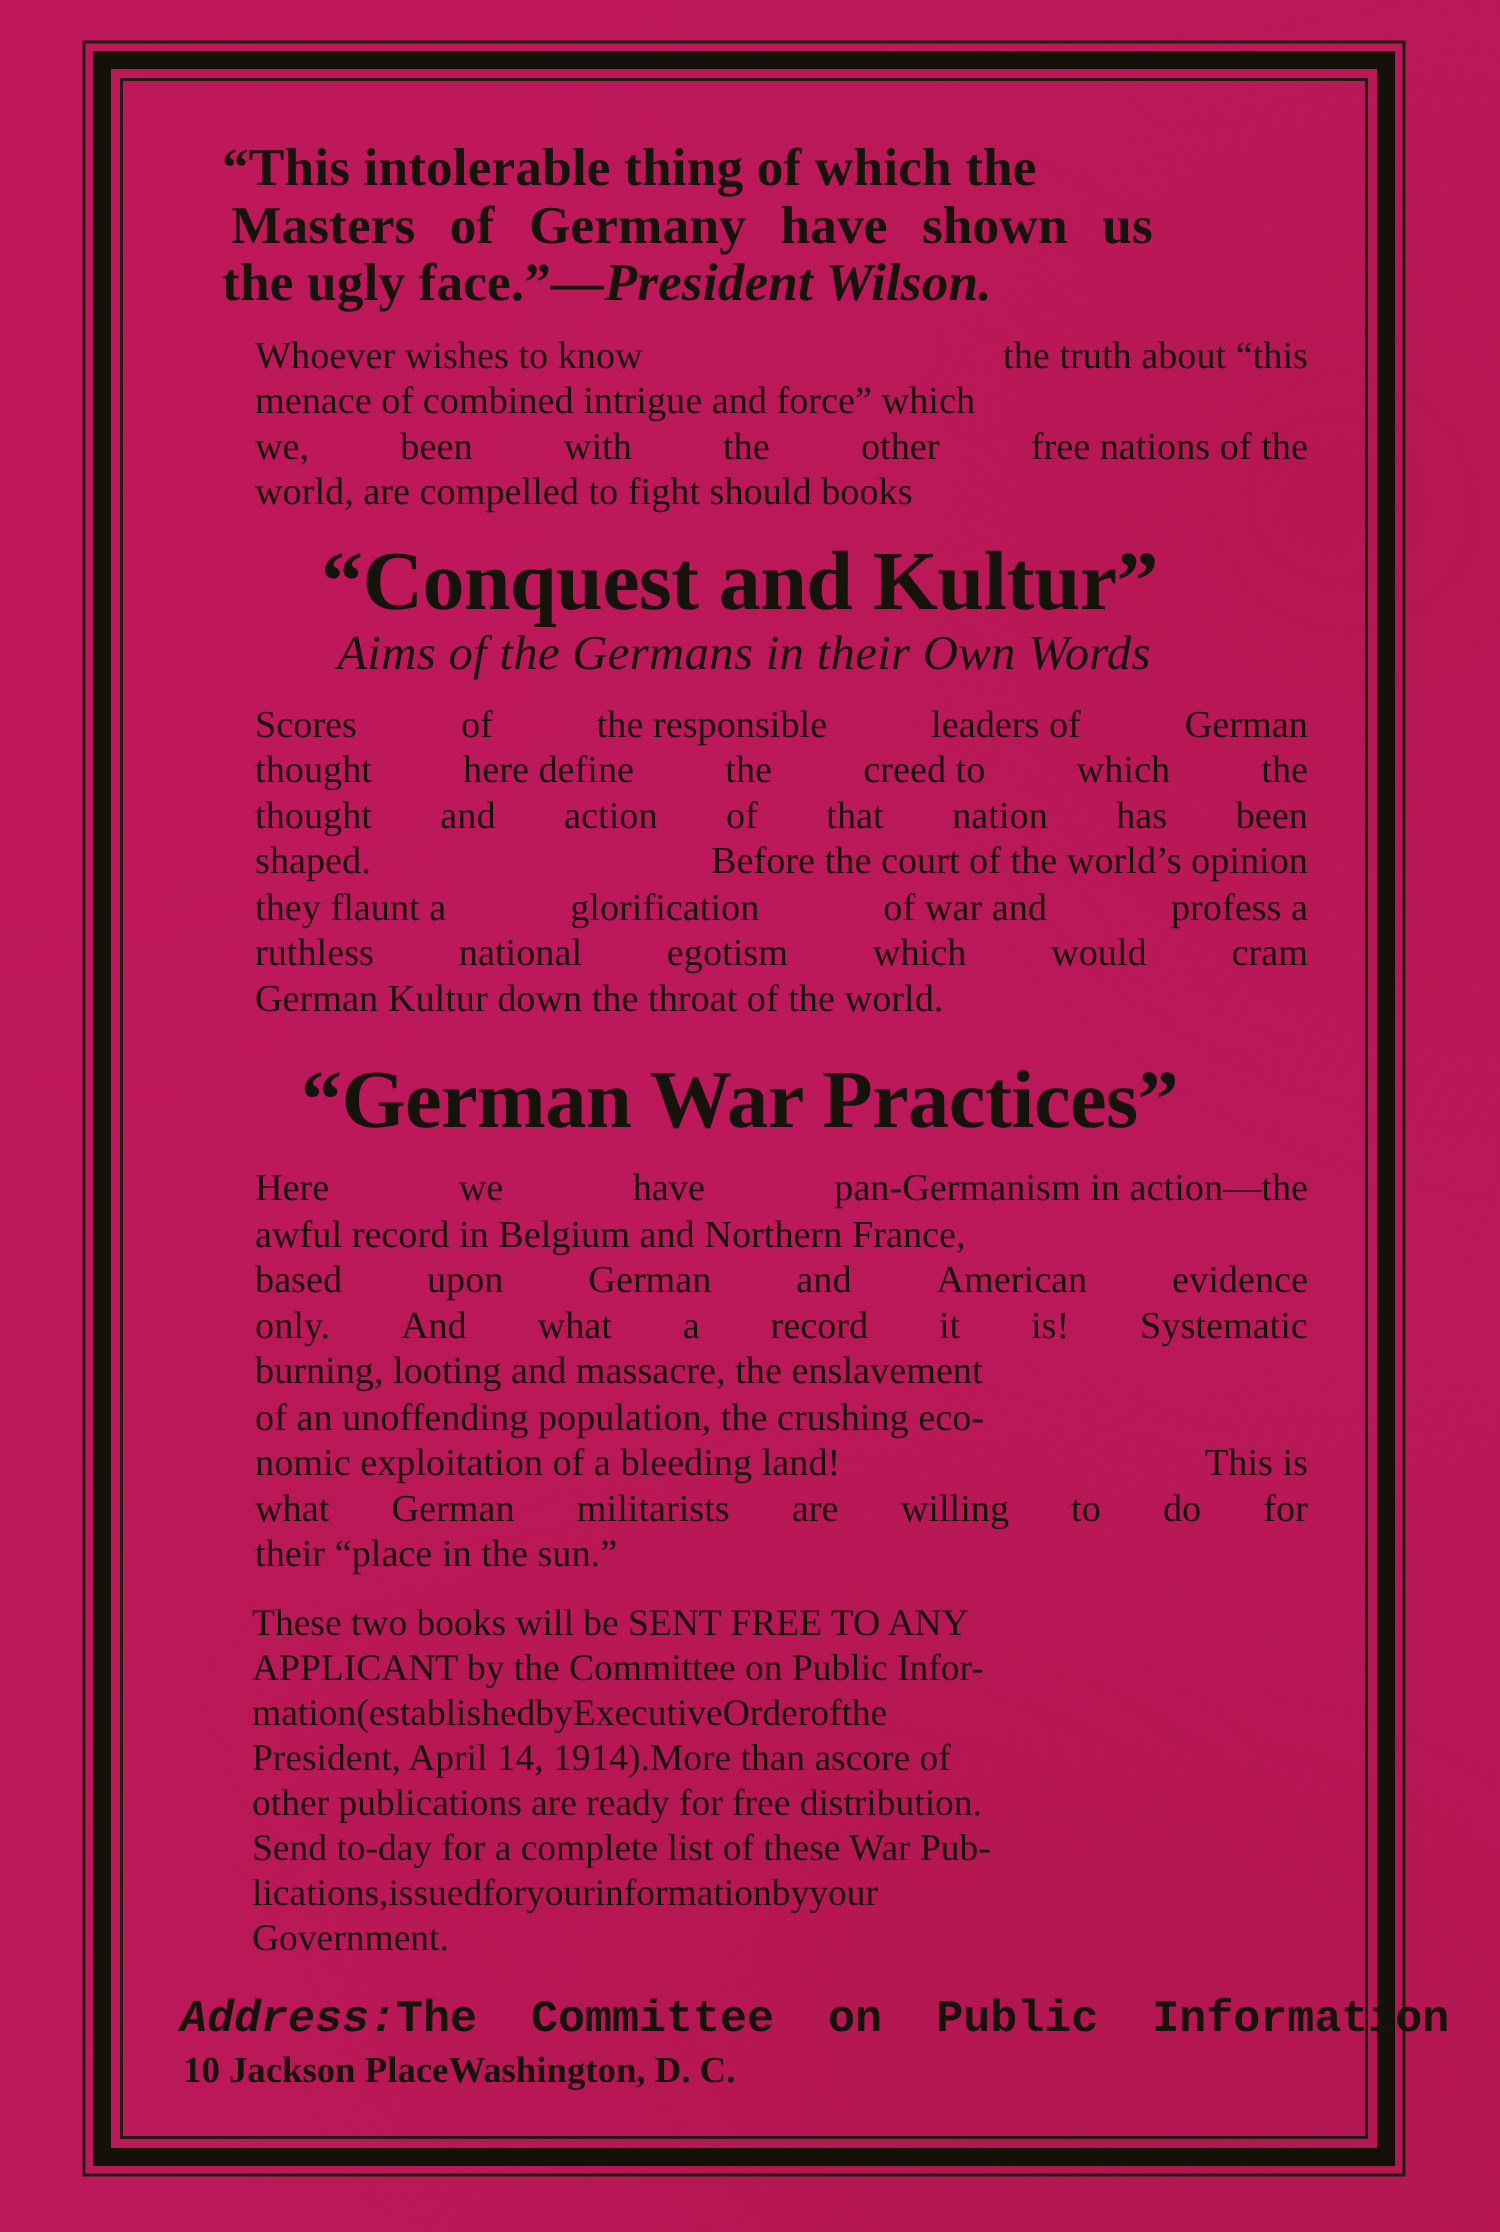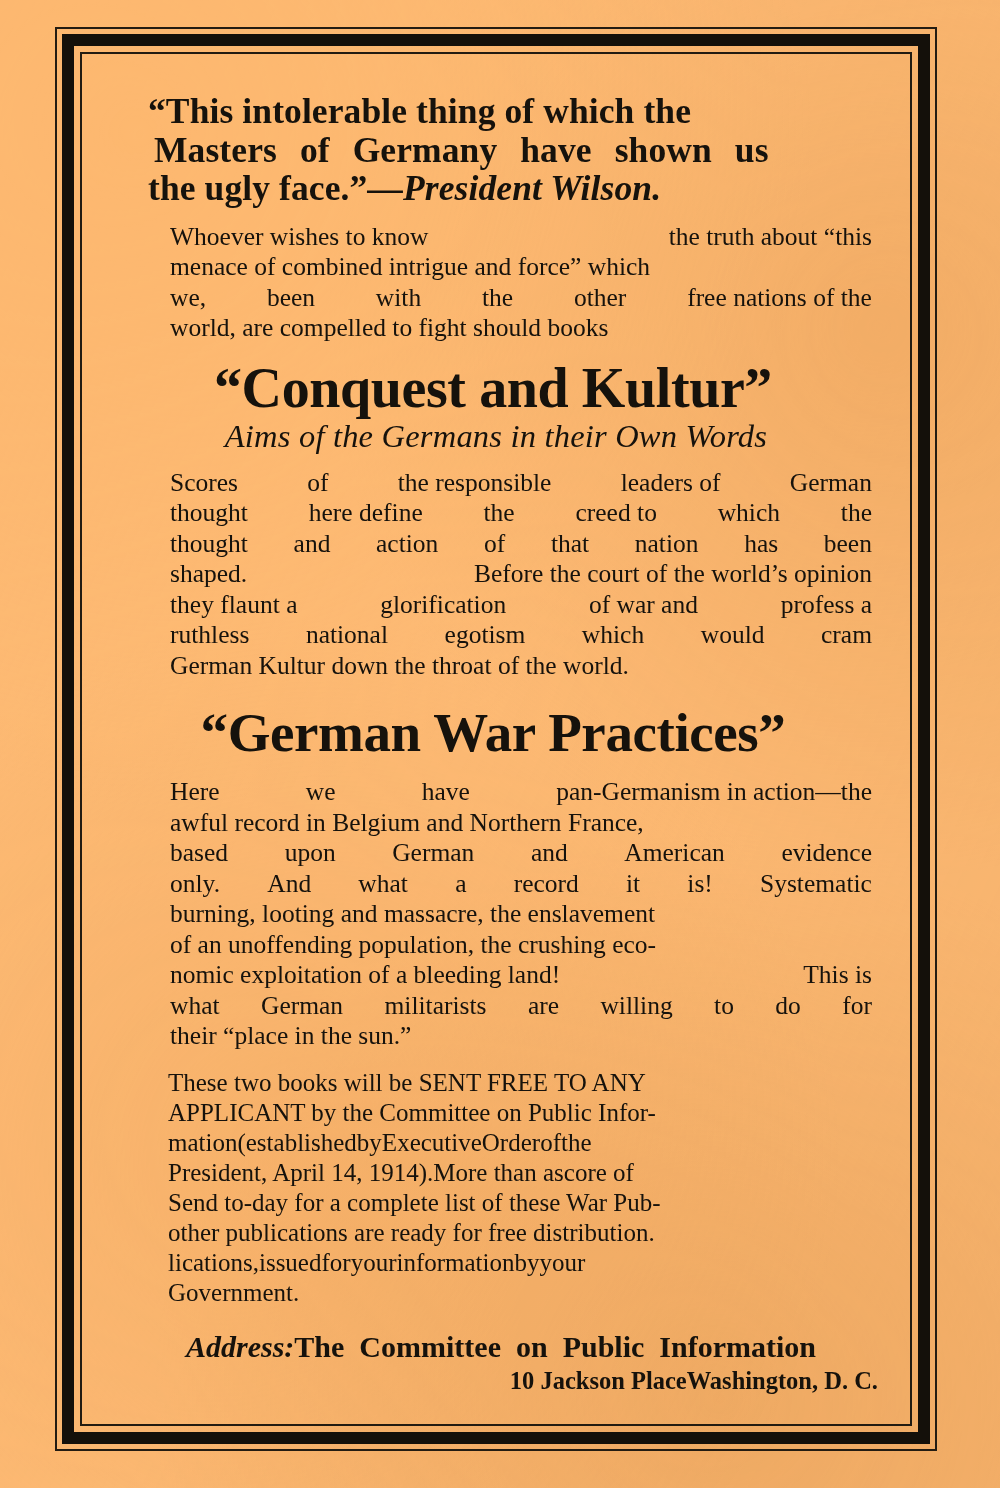--- a/index.html
+++ b/index.html
@@ -6,21 +6,21 @@
   html, body {
     margin: 0;
     padding: 0;
     background: #d9cfbc;
   }
 
   #ad-page {
     position: relative;
     width: 1000px;
     height: 1488px;
-    background: #fdba74;
+    background: #be185d;
     overflow: hidden;
     font-family: "Liberation Serif", "DejaVu Serif", serif;
     color: #16120c;
   }
 
   
   #paper-texture {
     position: absolute;
     inset: 0;
     pointer-events: none;
@@ -170,30 +170,31 @@
   #address-block {
     margin-top: 22px;
     padding-left: 14px;
     padding-right: 4px;
   }
   #address-line {
     font-weight: bold;
     font-size: 30px;
     line-height: 34px;
     display: flex;
-    justify-content: center;
+    justify-content: flex-start;
     white-space: pre;
+    font-family: Liberation Mono, monospace;
   }
   #address-label {
     font-style: italic;
     font-weight: bold;
   }
   #address-city-line {
     display: flex;
-    justify-content: flex-end;
+    justify-content: flex-start;
     font-weight: bold;
     font-size: 24.5px;
     line-height: 30px;
     margin-top: 2px;
     padding-left: 2px;
     padding-right: 4px;
   }
 </style>
 </head>
 <body>
@@ -338,22 +339,22 @@
           <span>Executive</span>
           <span>Order</span>
           <span>of</span>
           <span>the</span>
         </span>
       <span class="line j">
           <span>President, April 14, 1914).</span>
           <span>More than a</span>
           <span>score of</span>
         </span>
+      <span class="line">other publications are ready for free distribution.</span>
       <span class="line">Send to-day for a complete list of these War Pub-</span>
-      <span class="line">other publications are ready for free distribution.</span>
       <span class="line j">
           <span>lications,</span>
           <span>issued</span>
           <span>for</span>
           <span>your</span>
           <span>information</span>
           <span>by</span>
           <span>your</span>
         </span>
       <span class="line">Government.</span>

